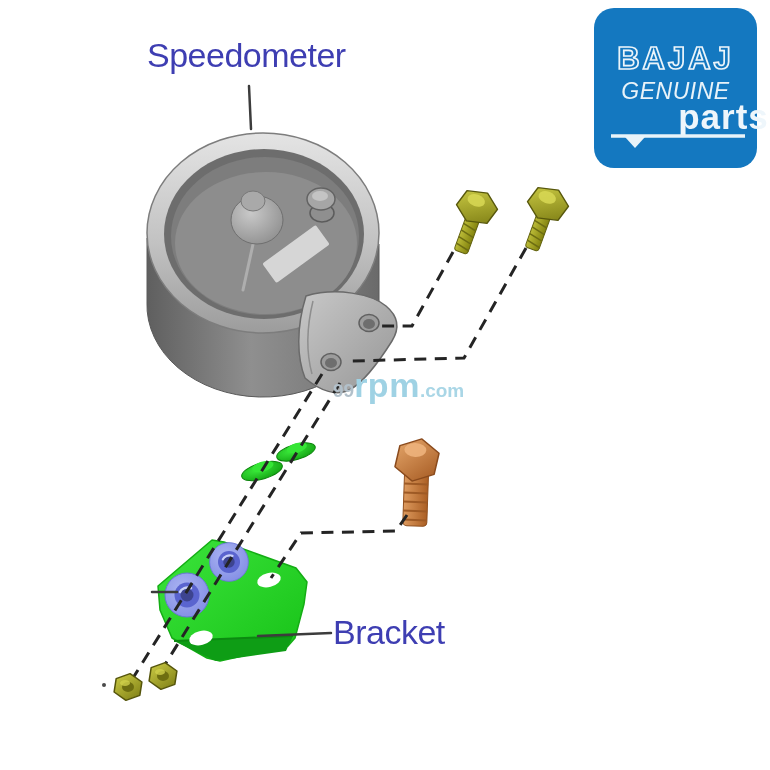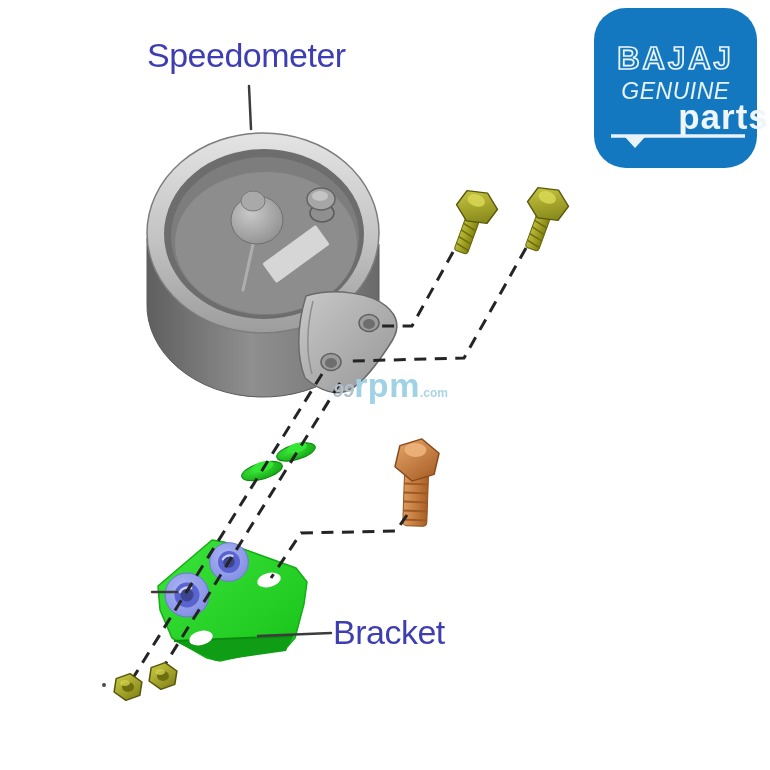--- a/index.html
+++ b/index.html
@@ -6,26 +6,26 @@
   #stage{position:relative;width:770px;height:770px;background:#ffffff;overflow:hidden;
          font-family:"Liberation Sans",sans-serif;}
   #diagram-svg{position:absolute;left:0;top:0;}
   .part-label{position:absolute;color:#3e3eb2;font-size:34px;line-height:1;
               letter-spacing:-0.5px;white-space:nowrap;}
   #speedometer-label{left:147px;top:38px;}
   #bracket-label{left:333px;top:615px;}
   
   #watermark{position:absolute;left:333px;top:366px;display:flex;align-items:baseline;
              white-space:nowrap;user-select:none;}
-  #watermark .wm-prefix{font-size:19px;color:#b2c0ca;font-weight:700;letter-spacing:0px;font-style:italic;}
+  #watermark .wm-prefix{font-size:19px;color:#b2c0ca;font-weight:700;letter-spacing:0px;}
   #watermark .wm-name{font-size:34px;color:#9fd2e4;font-weight:700;letter-spacing:0.5px;}
-  #watermark .wm-suffix{font-size:12px;color:#a9d6e6;font-weight:700;}
+  #watermark .wm-suffix{font-size:19px;color:#a9d6e6;font-weight:700;}
   
   #bajaj-logo{position:absolute;left:594px;top:8px;width:163px;height:160px;
-              background:#1478c0;border-radius:32px;}
+              background:#1478c0;border-radius:20px;}
   #logo-brand-svg{position:absolute;left:0;top:30px;}
   #logo-genuine{position:absolute;left:0;top:70px;width:100%;text-align:center;
                 font-size:23px;font-weight:400;color:#e8f3f9;letter-spacing:0.5px;font-style:italic;}
   #logo-parts{position:absolute;left:0;top:91px;width:100%;text-align:center;
               font-size:35px;font-weight:700;color:#eef6fb;letter-spacing:1px;line-height:1;margin-left:48px;}
   #logo-underline{position:absolute;left:15px;top:124px;}
 </style>
 </head>
 <body>
 

